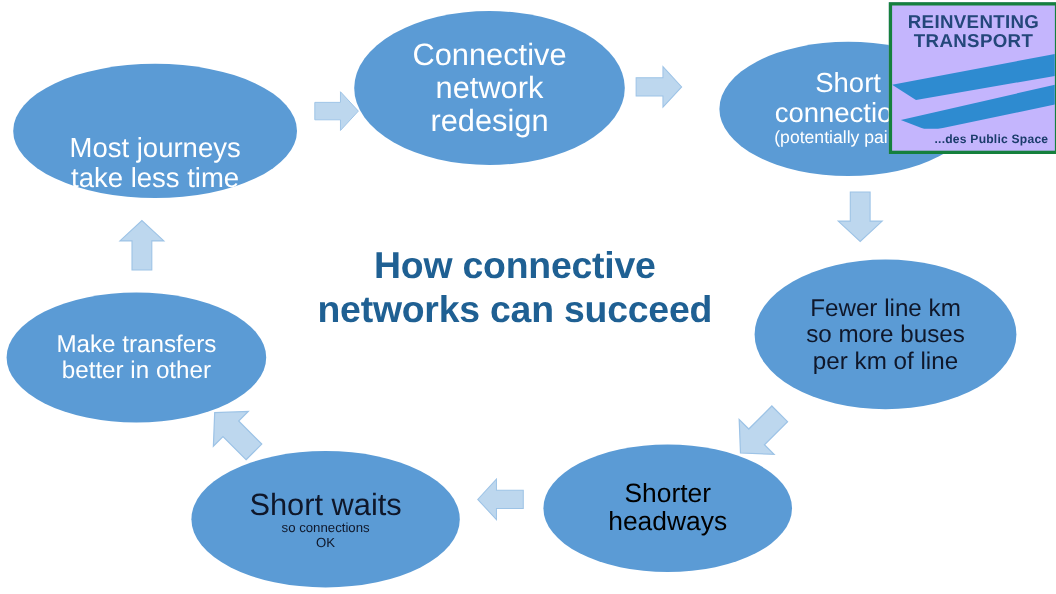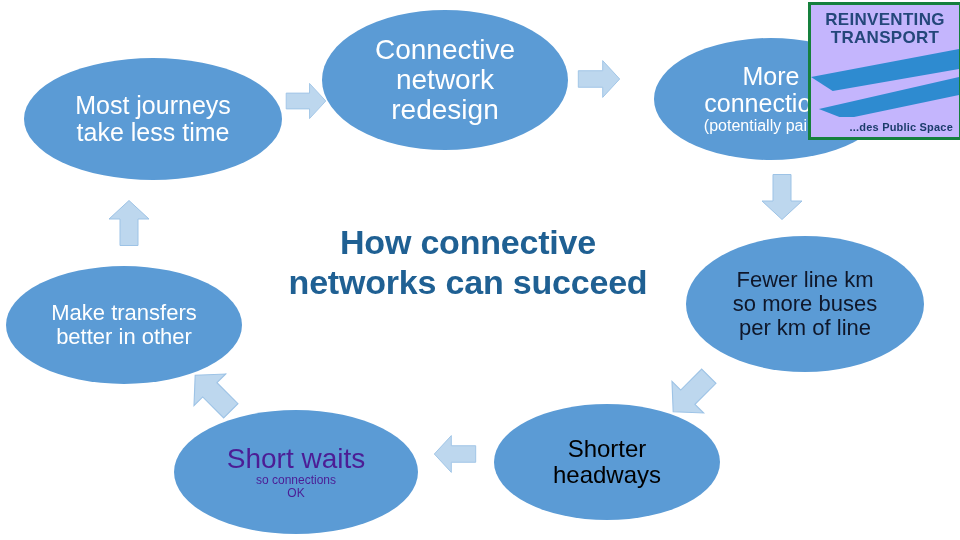--- a/index.html
+++ b/index.html
@@ -22,21 +22,21 @@
     color:#ffffff;
     line-height:1.08;
     box-sizing:border-box;
     padding:4px 10px;
   }
   .node .lines{display:block;}
   .node .main{display:block;font-size:25px;}
   .node .sub{display:block;font-size:17px;}
 
   
-  #node-most-journeys{left:24px;top:58px;width:258px;height:122px;}
+  #node-most-journeys{left:12px;top:58px;width:258px;height:122px;align-items:flex-end;}
   #node-most-journeys .main{font-size:25px;}
 
   #node-redesign{left:322px;top:10px;width:246px;height:140px;}
   #node-redesign .main{font-size:28px;}
 
   #node-more-connections{left:654px;top:38px;width:234px;height:122px;}
   #node-more-connections .main{font-size:25px;}
   #node-more-connections .sub{font-size:16px;}
 
   #node-fewer-line-km{left:686px;top:236px;width:238px;height:136px;}
@@ -119,42 +119,42 @@
   <div class="node" id="node-redesign" style="background: rgb(91, 155, 213); color: rgb(255, 255, 255);">
     <span class="lines">
       <span class="main">Connective</span>
       <span class="main">network</span>
       <span class="main">redesign</span>
     </span>
   </div>
 
   <div class="node" id="node-more-connections" style="background: rgb(91, 155, 213); color: rgb(255, 255, 255);">
     <span class="lines">
-      <span class="main">More</span>
+      <span class="main">Short</span>
       <span class="main">connections</span>
       <span class="sub">(potentially painful)</span>
     </span>
   </div>
 
   <div class="node" id="node-fewer-line-km" style="background: rgb(91, 155, 213); color: #0f172a;">
     <span class="lines">
       <span class="main">Fewer line km</span>
       <span class="main">so more buses</span>
       <span class="main">per km of line</span>
     </span>
   </div>
 
   <div class="node" id="node-shorter-headways" style="background: rgb(91, 155, 213); color: #000000;">
     <span class="lines">
       <span class="main">Shorter</span>
       <span class="main">headways</span>
     </span>
   </div>
 
-  <div class="node" id="node-short-waits" style="background: rgb(91, 155, 213); color: #4c1d95;">
+  <div class="node" id="node-short-waits" style="background: rgb(91, 155, 213); color: #0f172a;">
     <span class="lines">
       <span class="main">Short waits</span>
       <span class="sub">so connections</span>
       <span class="sub">OK</span>
     </span>
   </div>
 
   <div class="node" id="node-make-transfers" style="background: rgb(91, 155, 213); color: rgb(255, 255, 255);">
     <span class="lines">
       <span class="main">Make transfers</span>

